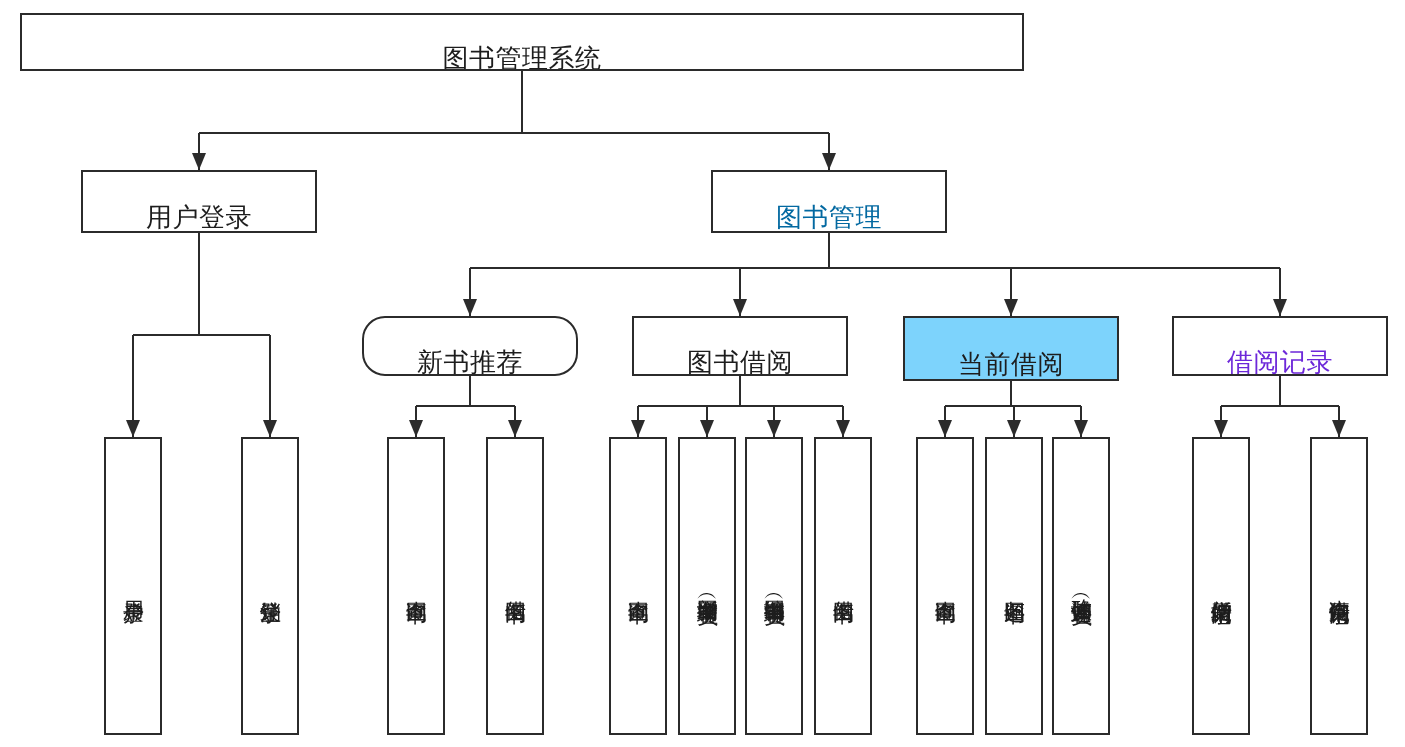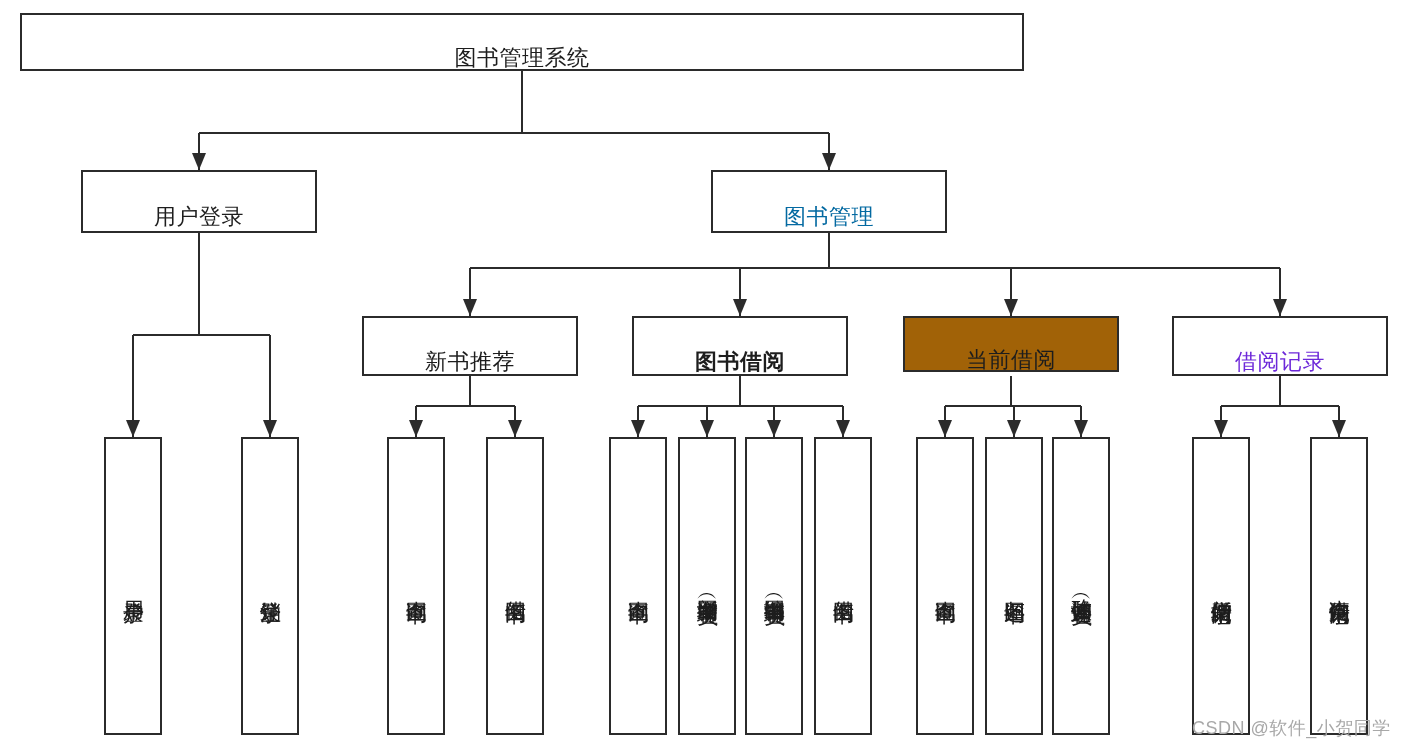--- a/index.html
+++ b/index.html
@@ -33,21 +33,21 @@
     position: absolute;
     box-sizing: border-box;
     background: #ffffff;
     border: 2px solid #2b2b2b;
     display: flex;
     align-items: center;
     justify-content: center;
     overflow: hidden;
   }
   .node-label-h {
-    font-size: 22px;
+    font-size: 26px;
     color: #1d1d1d;
     line-height: 1.1;
     white-space: nowrap;
     letter-spacing: 0.5px;
     margin-top: 32px;
   }
   .node-label-v {
     font-size: 21px;
     color: #1d1d1d;
     writing-mode: vertical-rl;
@@ -127,27 +127,27 @@
   <div id="node-layer">
       <div class="node-box" style="left: 20px; top: 13px; width: 1004px; height: 58px; border-color: rgb(43, 43, 43); background: rgb(255, 255, 255);">
         <span class="node-label-h" style="color: rgb(29, 29, 29);">图书管理系统</span>
       </div>
       <div class="node-box" style="left: 81px; top: 170px; width: 236px; height: 63px; border-color: rgb(43, 43, 43); background: rgb(255, 255, 255);">
         <span class="node-label-h" style="color: rgb(29, 29, 29);">用户登录</span>
       </div>
       <div class="node-box" style="left: 711px; top: 170px; width: 236px; height: 63px; border-color: rgb(43, 43, 43); background: rgb(255, 255, 255);">
         <span class="node-label-h" style="color: #0369a1;">图书管理</span>
       </div>
-      <div class="node-box" style="left: 362px; top: 316px; width: 216px; height: 60px; border-color: rgb(43, 43, 43); background: rgb(255, 255, 255);">
+      <div class="node-box" style="left: 362px; top: 316px; width: 216px; height: 60px; border-color: rgb(43, 43, 43); background: rgb(255, 255, 255); border-radius: 23px;">
         <span class="node-label-h" style="color: rgb(29, 29, 29);">新书推荐</span>
       </div>
-      <div class="node-box" style="left: 632px; top: 316px; width: 216px; height: 60px; border-color: rgb(43, 43, 43); background: rgb(255, 255, 255); font-weight: bold;">
+      <div class="node-box" style="left: 632px; top: 316px; width: 216px; height: 60px; border-color: rgb(43, 43, 43); background: rgb(255, 255, 255);">
         <span class="node-label-h" style="color: rgb(29, 29, 29);">图书借阅</span>
       </div>
-      <div class="node-box" style="left: 903px; top: 316px; width: 216px; height: 56px; border-color: rgb(43, 43, 43); background: #a16207;">
+      <div class="node-box" style="left: 903px; top: 316px; width: 216px; height: 65px; border-color: rgb(43, 43, 43); background: #7dd3fc;">
         <span class="node-label-h" style="color: rgb(29, 29, 29);">当前借阅</span>
       </div>
       <div class="node-box" style="left: 1172px; top: 316px; width: 216px; height: 60px; border-color: rgb(43, 43, 43); background: rgb(255, 255, 255);">
         <span class="node-label-h" style="color: #6d28d9;">借阅记录</span>
       </div>
       <div class="node-box" style="left: 104px; top: 437px; width: 58px; height: 298px; border-color: rgb(43, 43, 43); background: rgb(255, 255, 255);">
         <span class="node-label-v" style="color: rgb(29, 29, 29);">用户登录</span>
       </div>
       <div class="node-box" style="left: 241px; top: 437px; width: 58px; height: 298px; border-color: rgb(43, 43, 43); background: rgb(255, 255, 255);">
         <span class="node-label-v" style="color: rgb(29, 29, 29);">注销登录</span>
@@ -179,14 +179,13 @@
       <div class="node-box" style="left: 1052px; top: 437px; width: 58px; height: 298px; border-color: rgb(43, 43, 43); background: rgb(255, 255, 255);">
         <span class="node-label-v" style="color: rgb(29, 29, 29);">确认归还（管理员）</span>
       </div>
       <div class="node-box" style="left: 1192px; top: 437px; width: 58px; height: 298px; border-color: rgb(43, 43, 43); background: rgb(255, 255, 255);">
         <span class="node-label-v" style="color: rgb(29, 29, 29);">新增借阅记录</span>
       </div>
       <div class="node-box" style="left: 1310px; top: 437px; width: 58px; height: 298px; border-color: rgb(43, 43, 43); background: rgb(255, 255, 255);">
         <span class="node-label-v" style="color: rgb(29, 29, 29);">查询借阅记录</span>
       </div>
     </div>
-  <div class="watermark" style="left: 1192px; top: 716px; color: rgb(168, 168, 168);">CSDN @软件_小贺同学</div>
 </div>
 
 </body></html>

